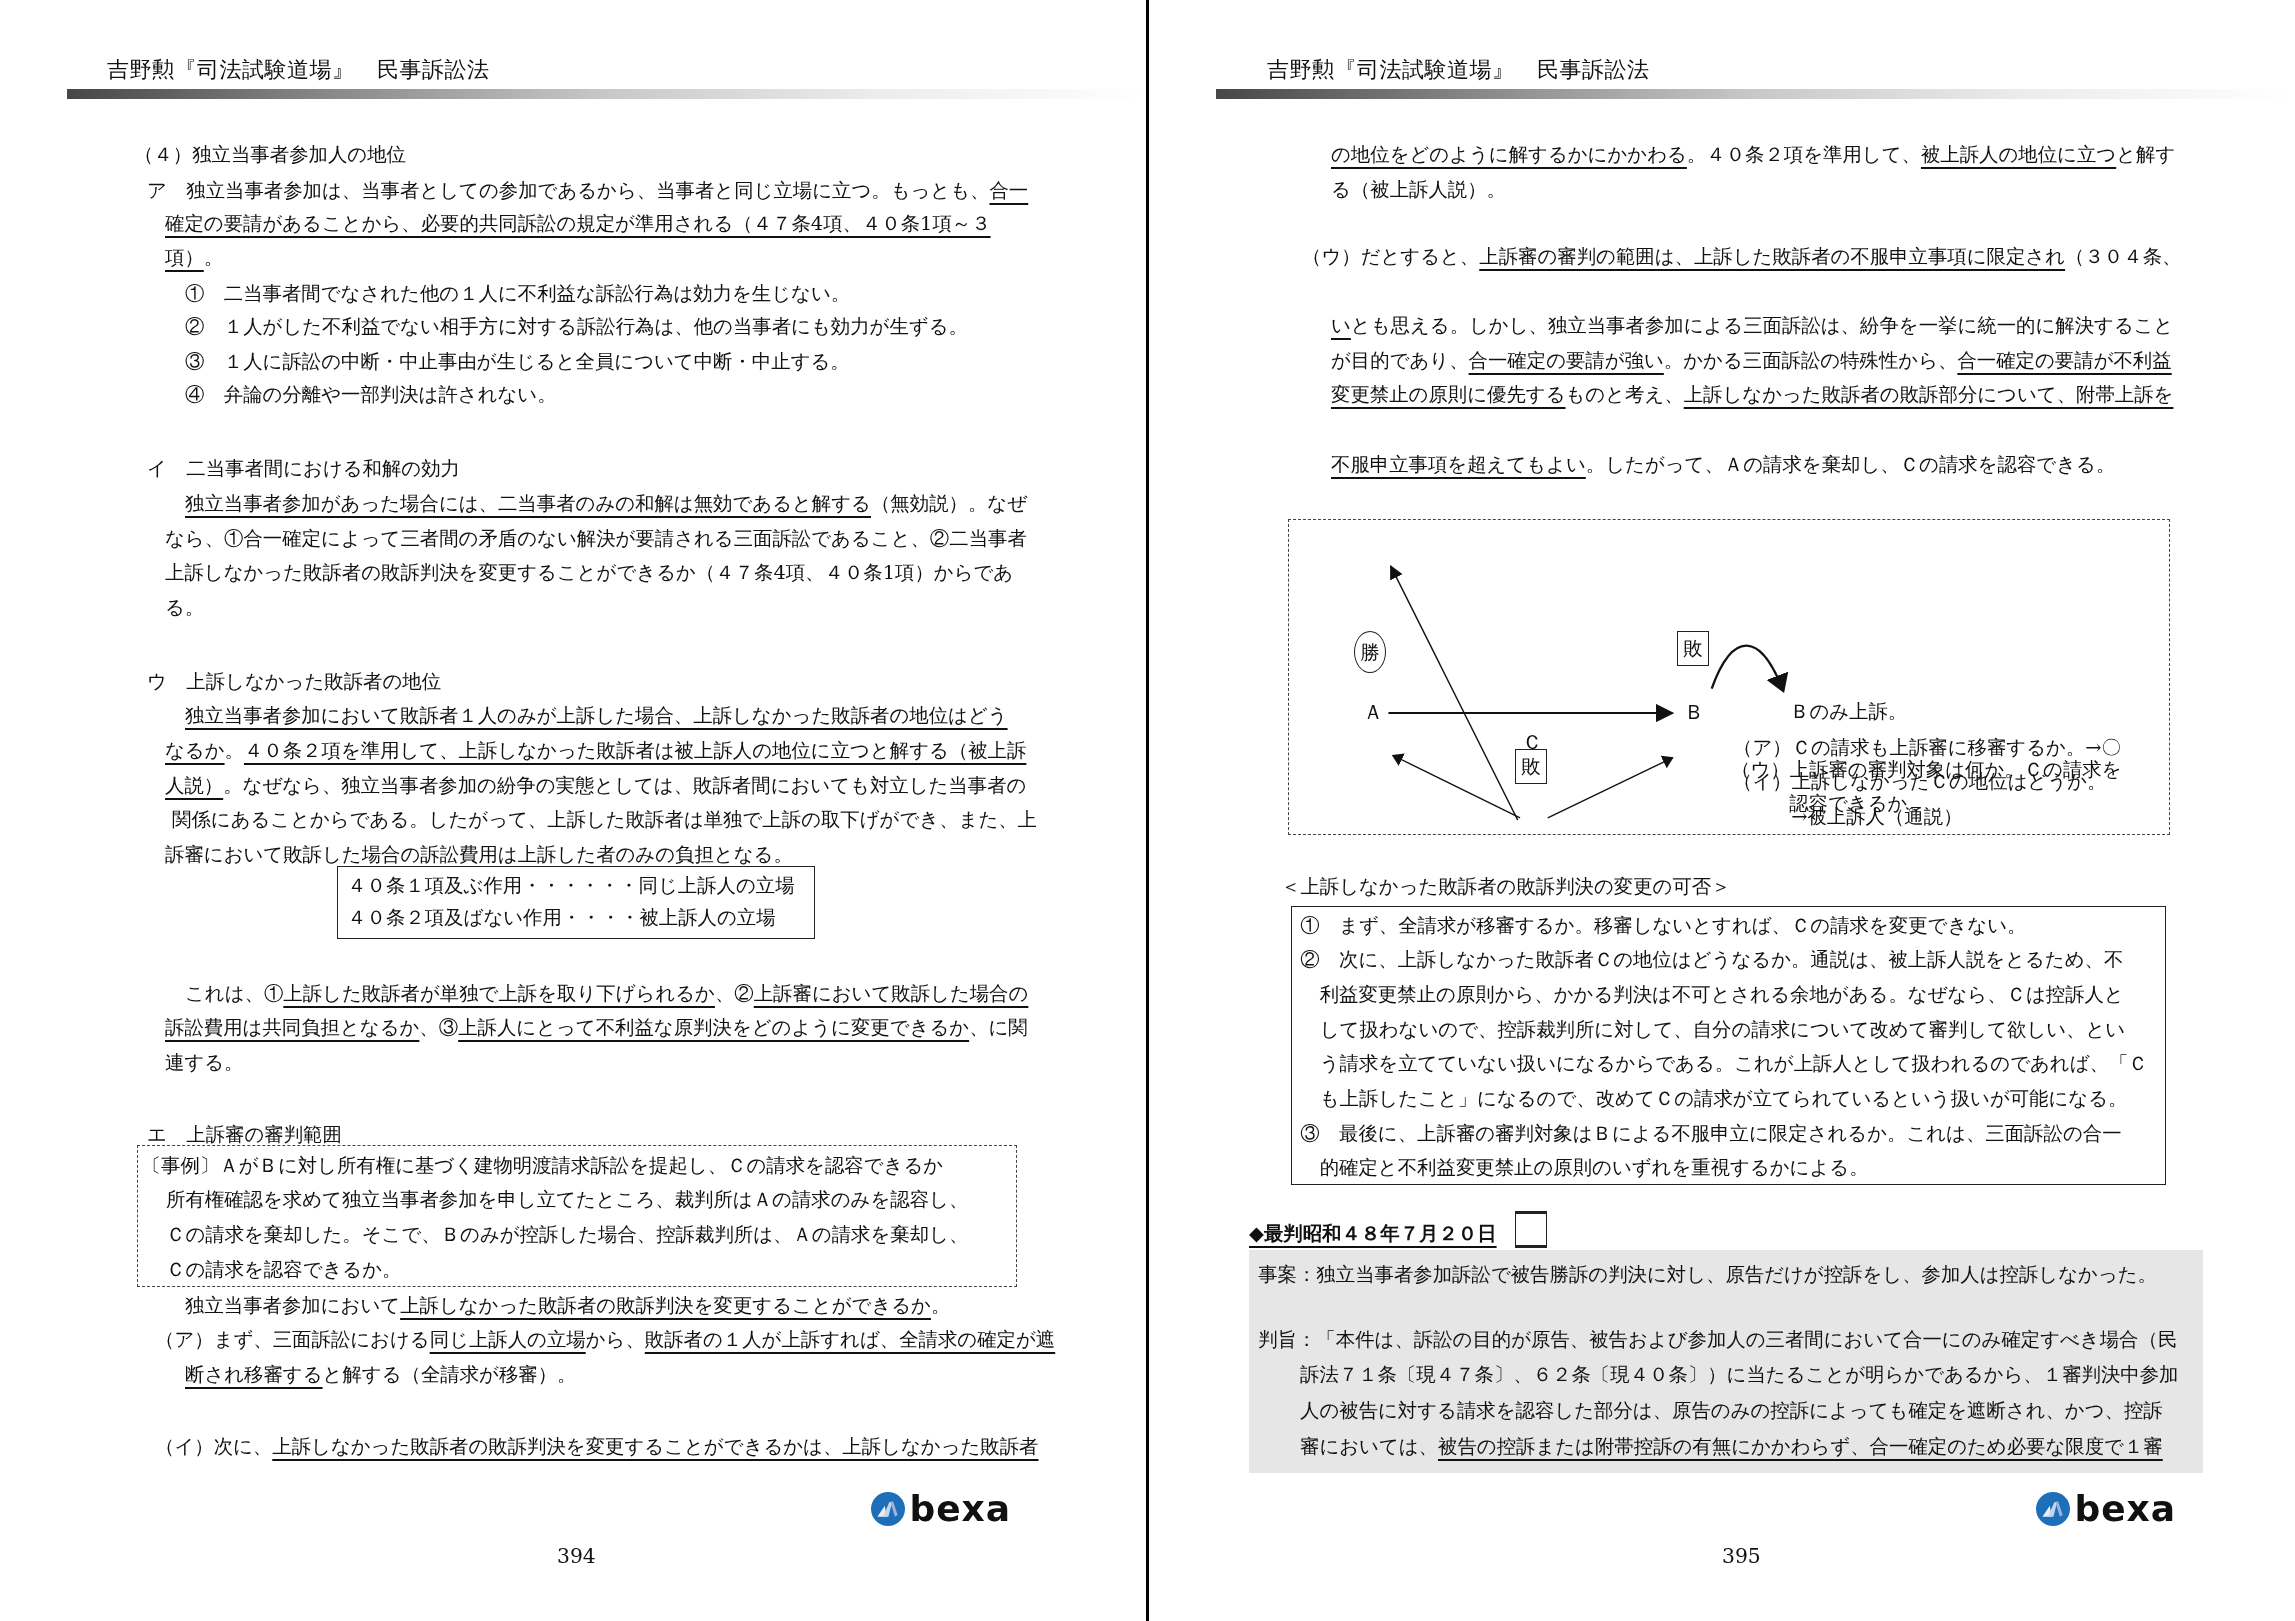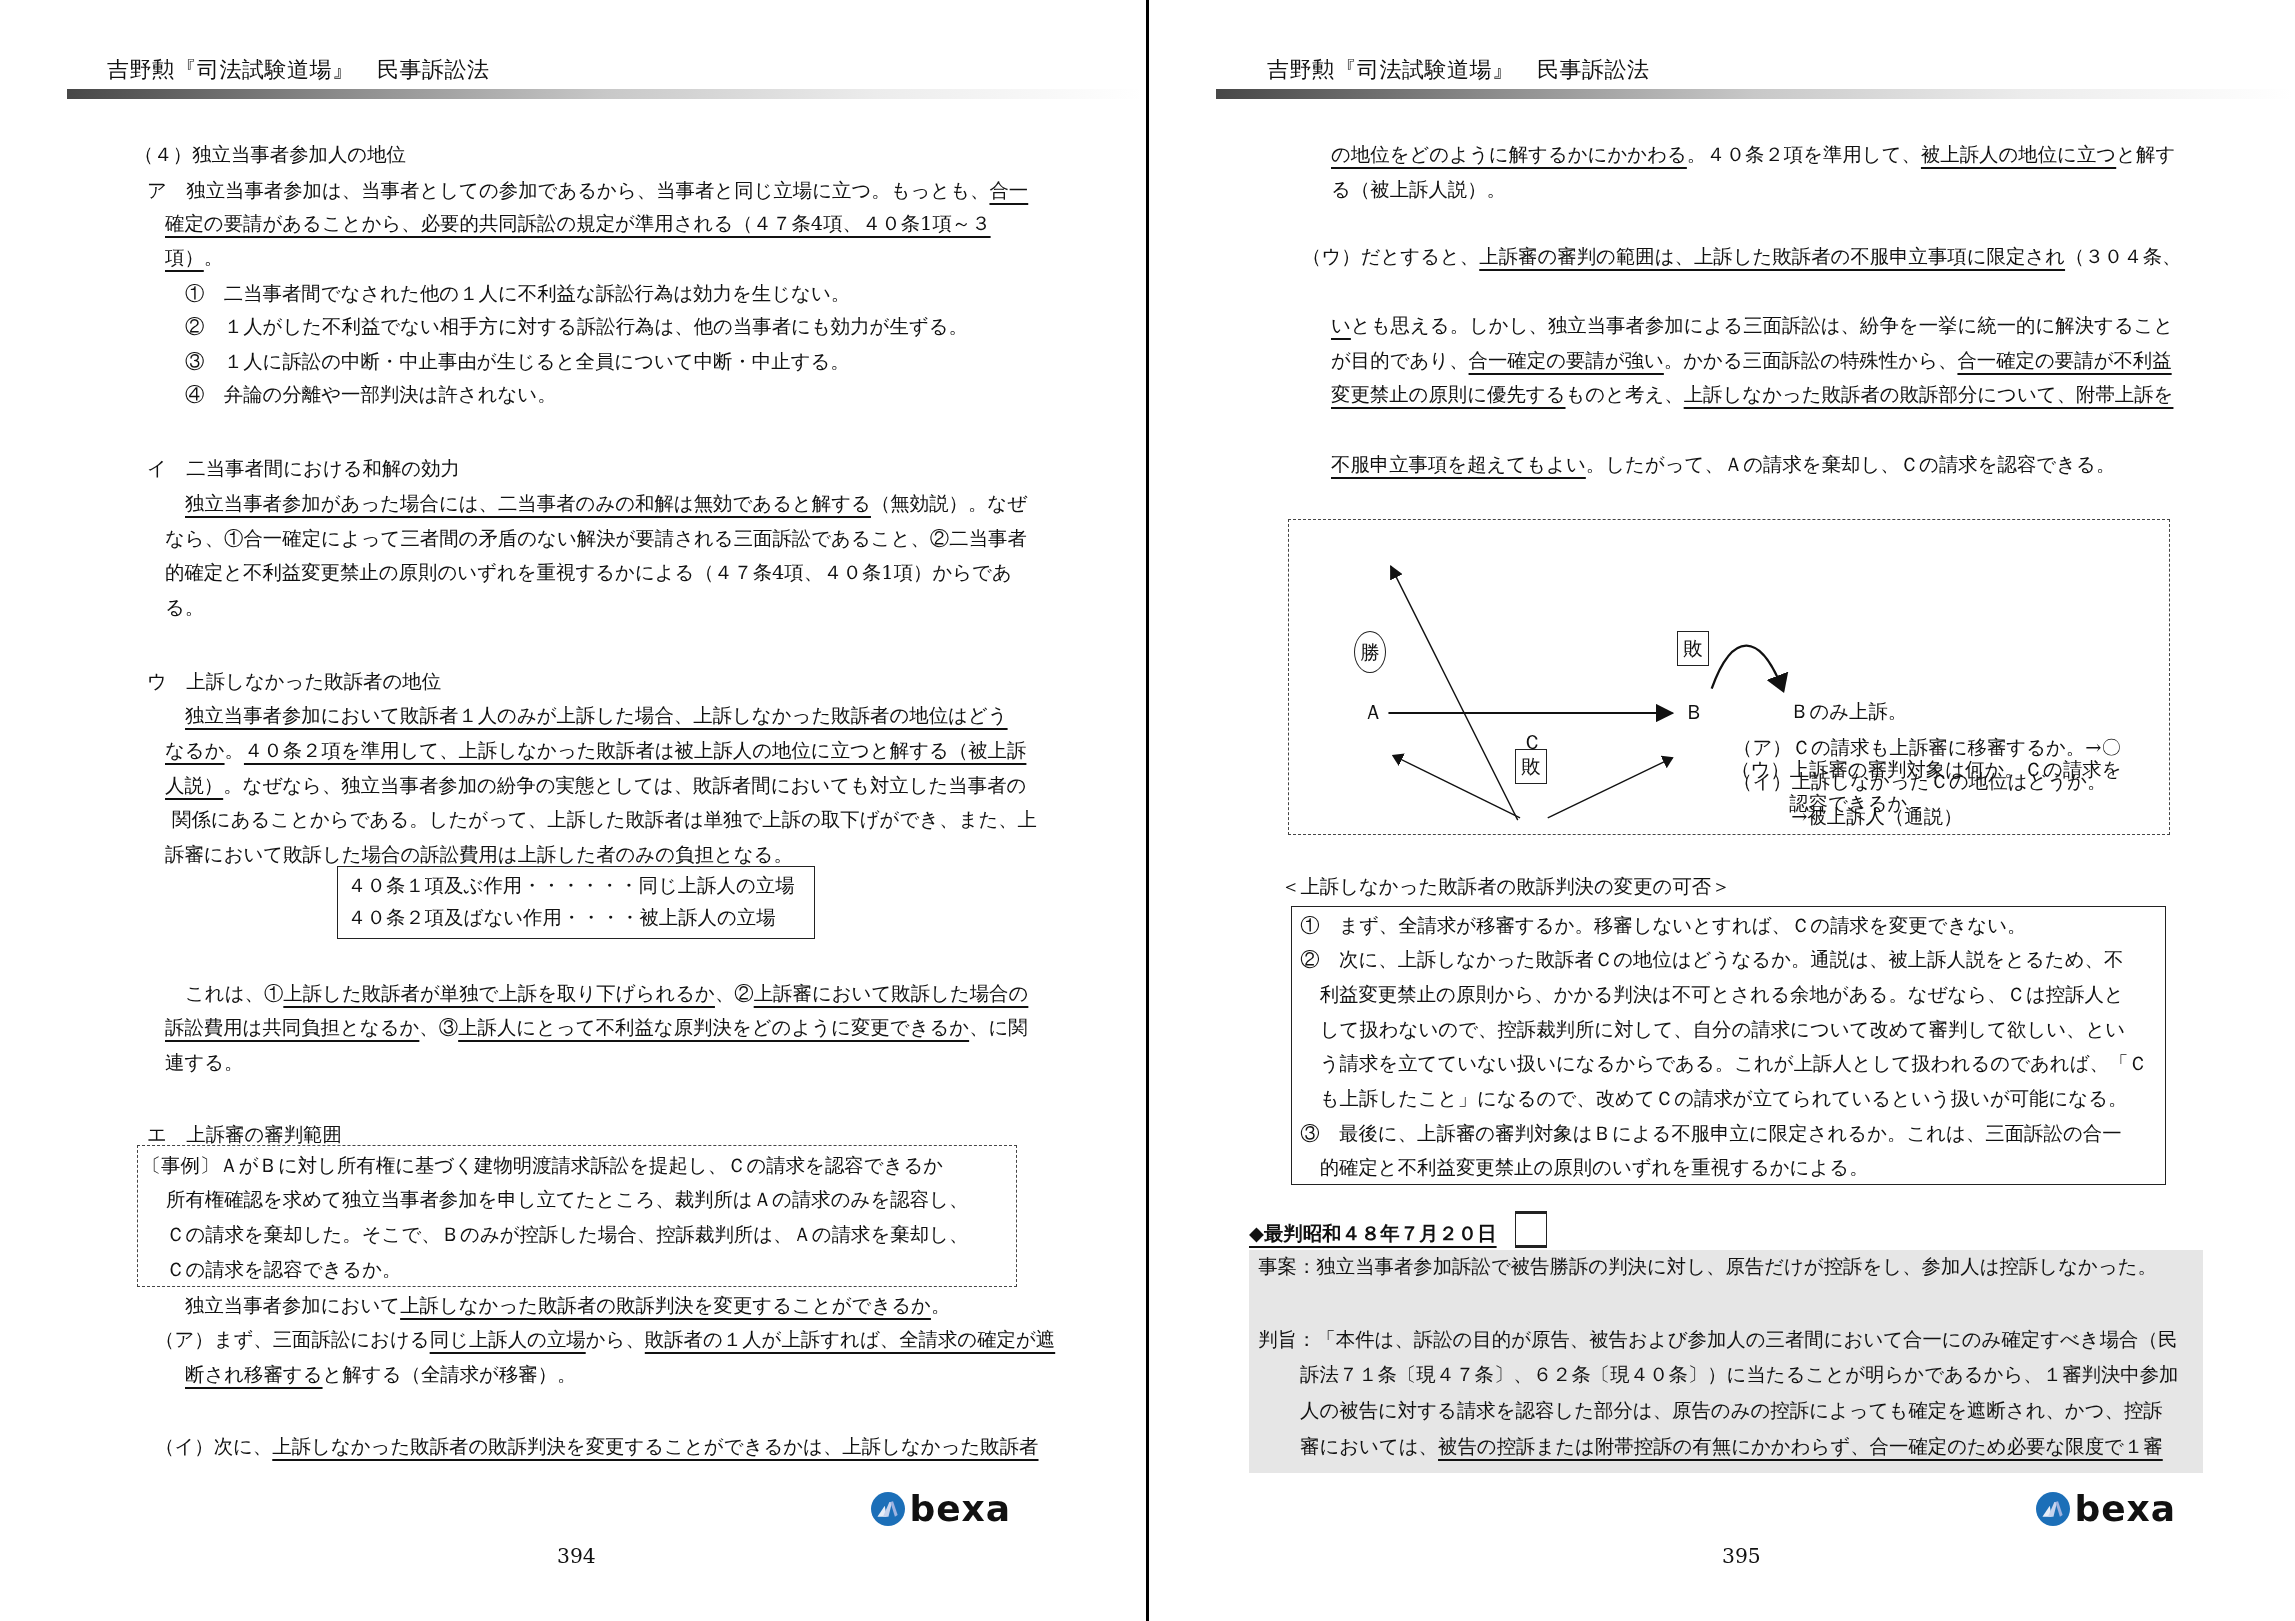--- a/index.html
+++ b/index.html
@@ -43,21 +43,21 @@
   <div class="t" style="left:165px;top:244px"><span class="u">項）</span><span>。</span></div>
 
   <div class="t" style="left:185px;top:280px"><span>①</span>　<span>二当事者間でなされた他の１人に不利益な訴訟行為は効力を生じない。</span></div>
   <div class="t" style="left:185px;top:313px"><span>②</span>　<span>１人がした不利益でない相手方に対する訴訟行為は、他の当事者にも効力が生ずる。</span></div>
   <div class="t" style="left:185px;top:348px"><span>③</span>　<span>１人に訴訟の中断・中止事由が生じると全員について中断・中止する。</span></div>
   <div class="t" style="left:185px;top:381px"><span>④</span>　<span>弁論の分離や一部判決は許されない。</span></div>
 
   <div class="t" style="left:147px;top:455px"><span>イ</span>　<span>二当事者間における和解の効力</span></div>
   <div class="t" style="left:185px;top:490px"><span class="u">独立当事者参加があった場合には、二当事者のみの和解は無効であると解する</span><span>（無効説）。なぜ</span></div>
   <div class="t" style="left:165px;top:525px">なら、①合一確定によって三者間の矛盾のない解決が要請される三面訴訟であること、②二当事者</div>
-  <div class="t" style="left:165px;top:559px">的確定と不利益変更禁止の原則のいずれを重視するかによる（４７条4項、４０条1項）からであ</div>
+  <div class="t" style="left:165px;top:559px">上訴しなかった敗訴者の敗訴判決を変更することができるか（４７条4項、４０条1項）からであ</div>
   <div class="t" style="left:165px;top:594px">る。</div>
 
   <div class="t" style="left:147px;top:668px"><span>ウ</span>　<span>上訴しなかった敗訴者の地位</span></div>
   <div class="t" style="left:185px;top:702px"><span class="u">独立当事者参加において敗訴者１人のみが上訴した場合、上訴しなかった敗訴者の地位はどう</span></div>
   <div class="t" style="left:165px;top:737px"><span class="u">なるか</span><span>。</span><span class="u">４０条２項を準用して、上訴しなかった敗訴者は被上訴人の地位に立つと解する（被上訴</span></div>
   <div class="t" style="left:165px;top:772px"><span class="u">人説）</span><span>。なぜなら、独立当事者参加の紛争の実態としては、敗訴者間においても対立した当事者の</span></div>
   <div class="t" style="left:172px;top:806px">関係にあることからである。したがって、上訴した敗訴者は単独で上訴の取下げができ、また、上</div>
   <div class="t" style="left:165px;top:841px">訴審において敗訴した場合の訴訟費用は上訴した者のみの負担となる。</div>
 
   <div class="box" style="left:337px;top:866px;width:476px;height:71px">
@@ -163,21 +163,21 @@
     <div class="t" style="left:8.3px;top:74px">　利益変更禁止の原則から、かかる判決は不可とされる余地がある。なぜなら、Ｃは控訴人と</div>
     <div class="t" style="left:8.3px;top:109px">　して扱わないので、控訴裁判所に対して、自分の請求について改めて審判して欲しい、とい</div>
     <div class="t" style="left:8.3px;top:143px">　う請求を立てていない扱いになるからである。これが上訴人として扱われるのであれば、「Ｃ</div>
     <div class="t" style="left:8.3px;top:178px">　も上訴したこと」になるので、改めてＣの請求が立てられているという扱いが可能になる。</div>
     <div class="t" style="left:8.3px;top:213px">③　最後に、上訴審の審判対象はＢによる不服申立に限定されるか。これは、三面訴訟の合一</div>
     <div class="t" style="left:8.3px;top:247px">　的確定と不利益変更禁止の原則のいずれを重視するかによる。</div>
   </div>
 
   <div class="t u" style="left:100px;top:1220px;font-weight:bold">◆最判昭和４８年７月２０日</div>
   <div class="shade" style="left:100px;top:1250px;width:954px;height:223px">
-    <div class="t" style="left:9.2px;top:3px">事案：独立当事者参加訴訟で被告勝訴の判決に対し、原告だけが控訴をし、参加人は控訴しなかった。</div>
+    <div class="t" style="left:9.2px;top:11px">事案：独立当事者参加訴訟で被告勝訴の判決に対し、原告だけが控訴をし、参加人は控訴しなかった。</div>
     <div class="t" style="left:9.2px;top:76px">判旨：「本件は、訴訟の目的が原告、被告および参加人の三者間において合一にのみ確定すべき場合（民</div>
     <div class="t" style="left:51px;top:111px">訴法７１条〔現４７条〕、６２条〔現４０条〕）に当たることが明らかであるから、１審判決中参加</div>
     <div class="t" style="left:51px;top:147px">人の被告に対する請求を認容した部分は、原告のみの控訴によっても確定を遮断され、かつ、控訴</div>
     <div class="t" style="left:51px;top:183px"><span>審においては、</span><span class="u">被告の控訴または附帯控訴の有無にかかわらず、合一確定のため必要な限度で１審</span></div>
   </div>
 
   <div class="logo" style="left:887px">
     <div class="logo-mark">
       <svg width="34" height="34" viewBox="0 0 74 74">
           <path d="M14 54 L30 30 L34 54 Z" fill="#e8eef8"></path>

